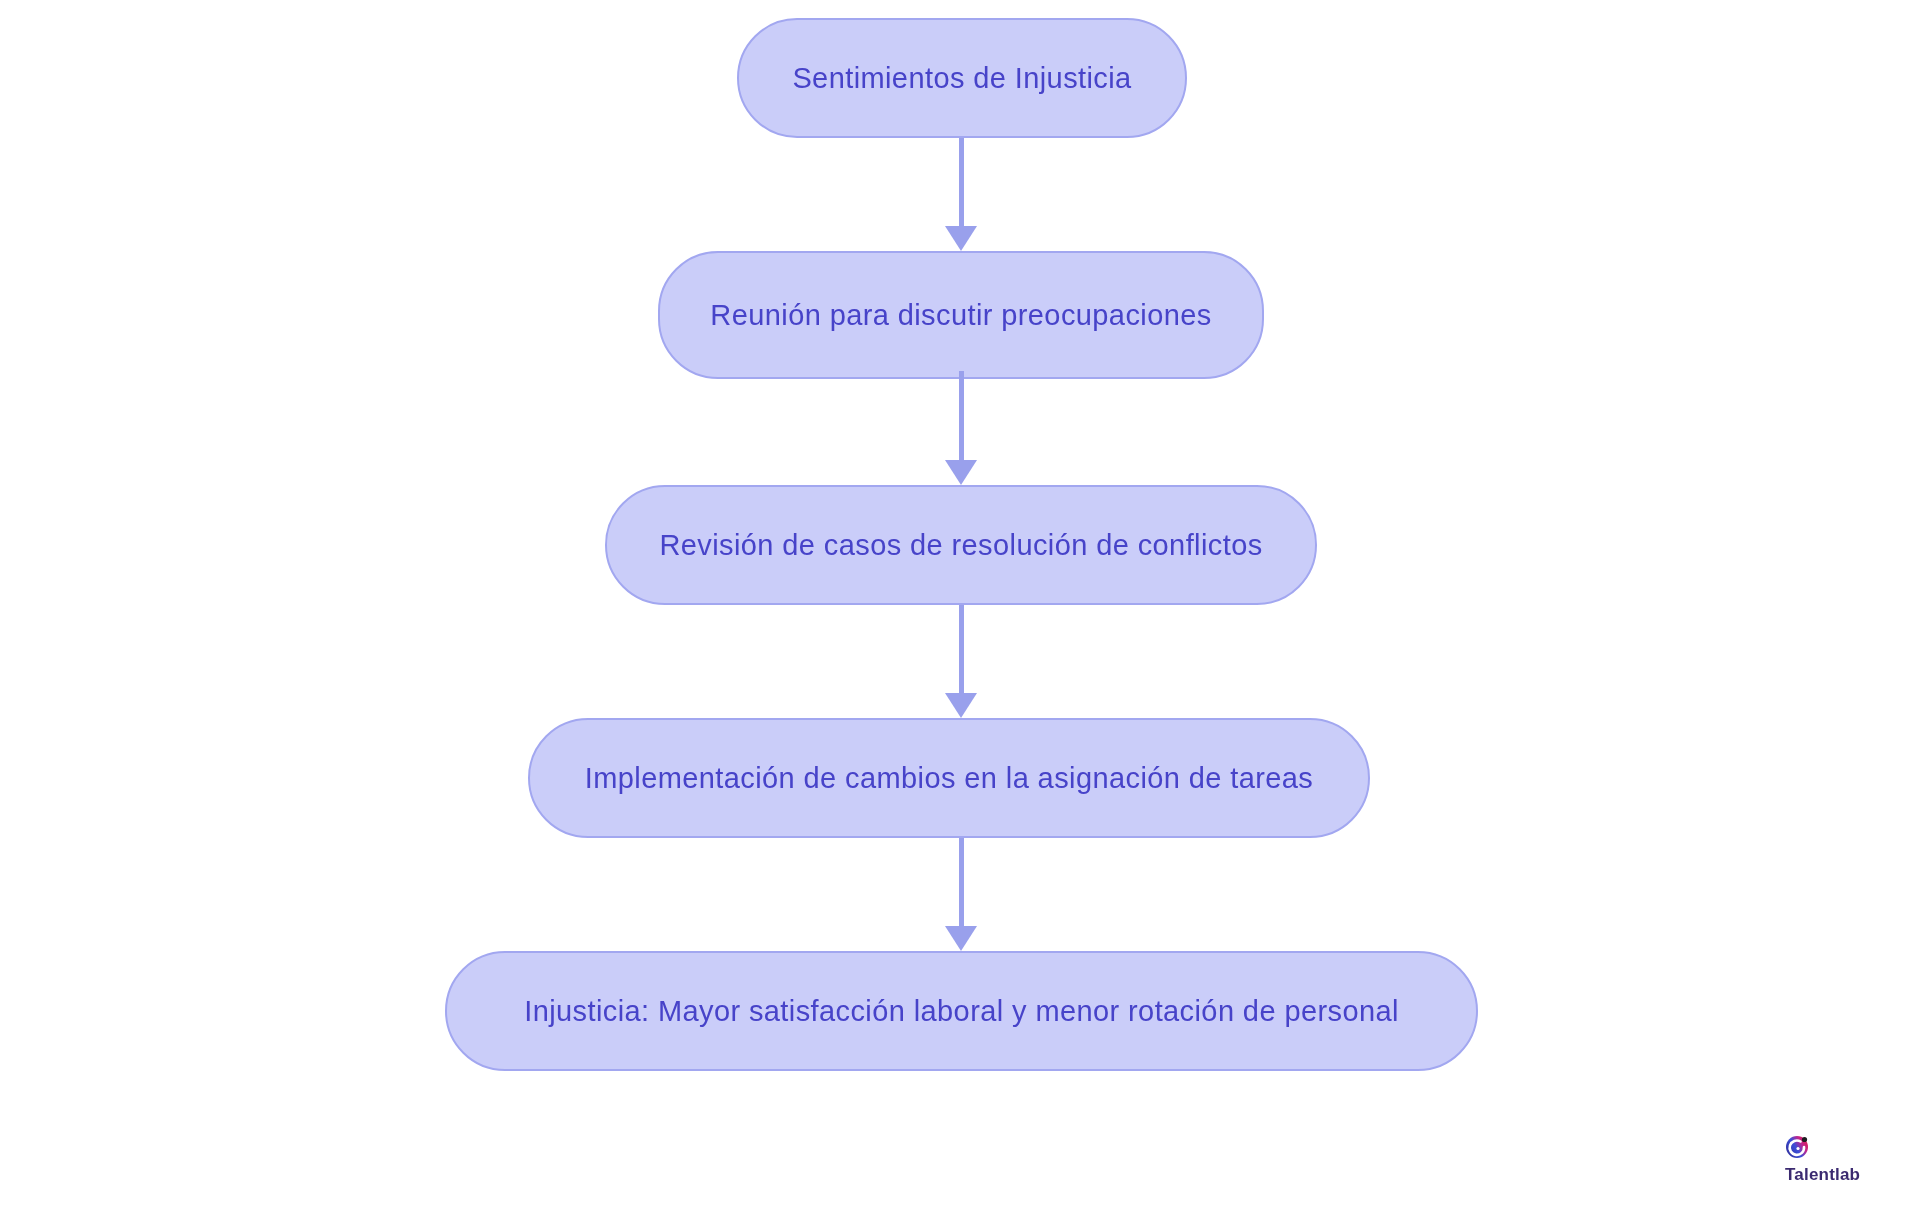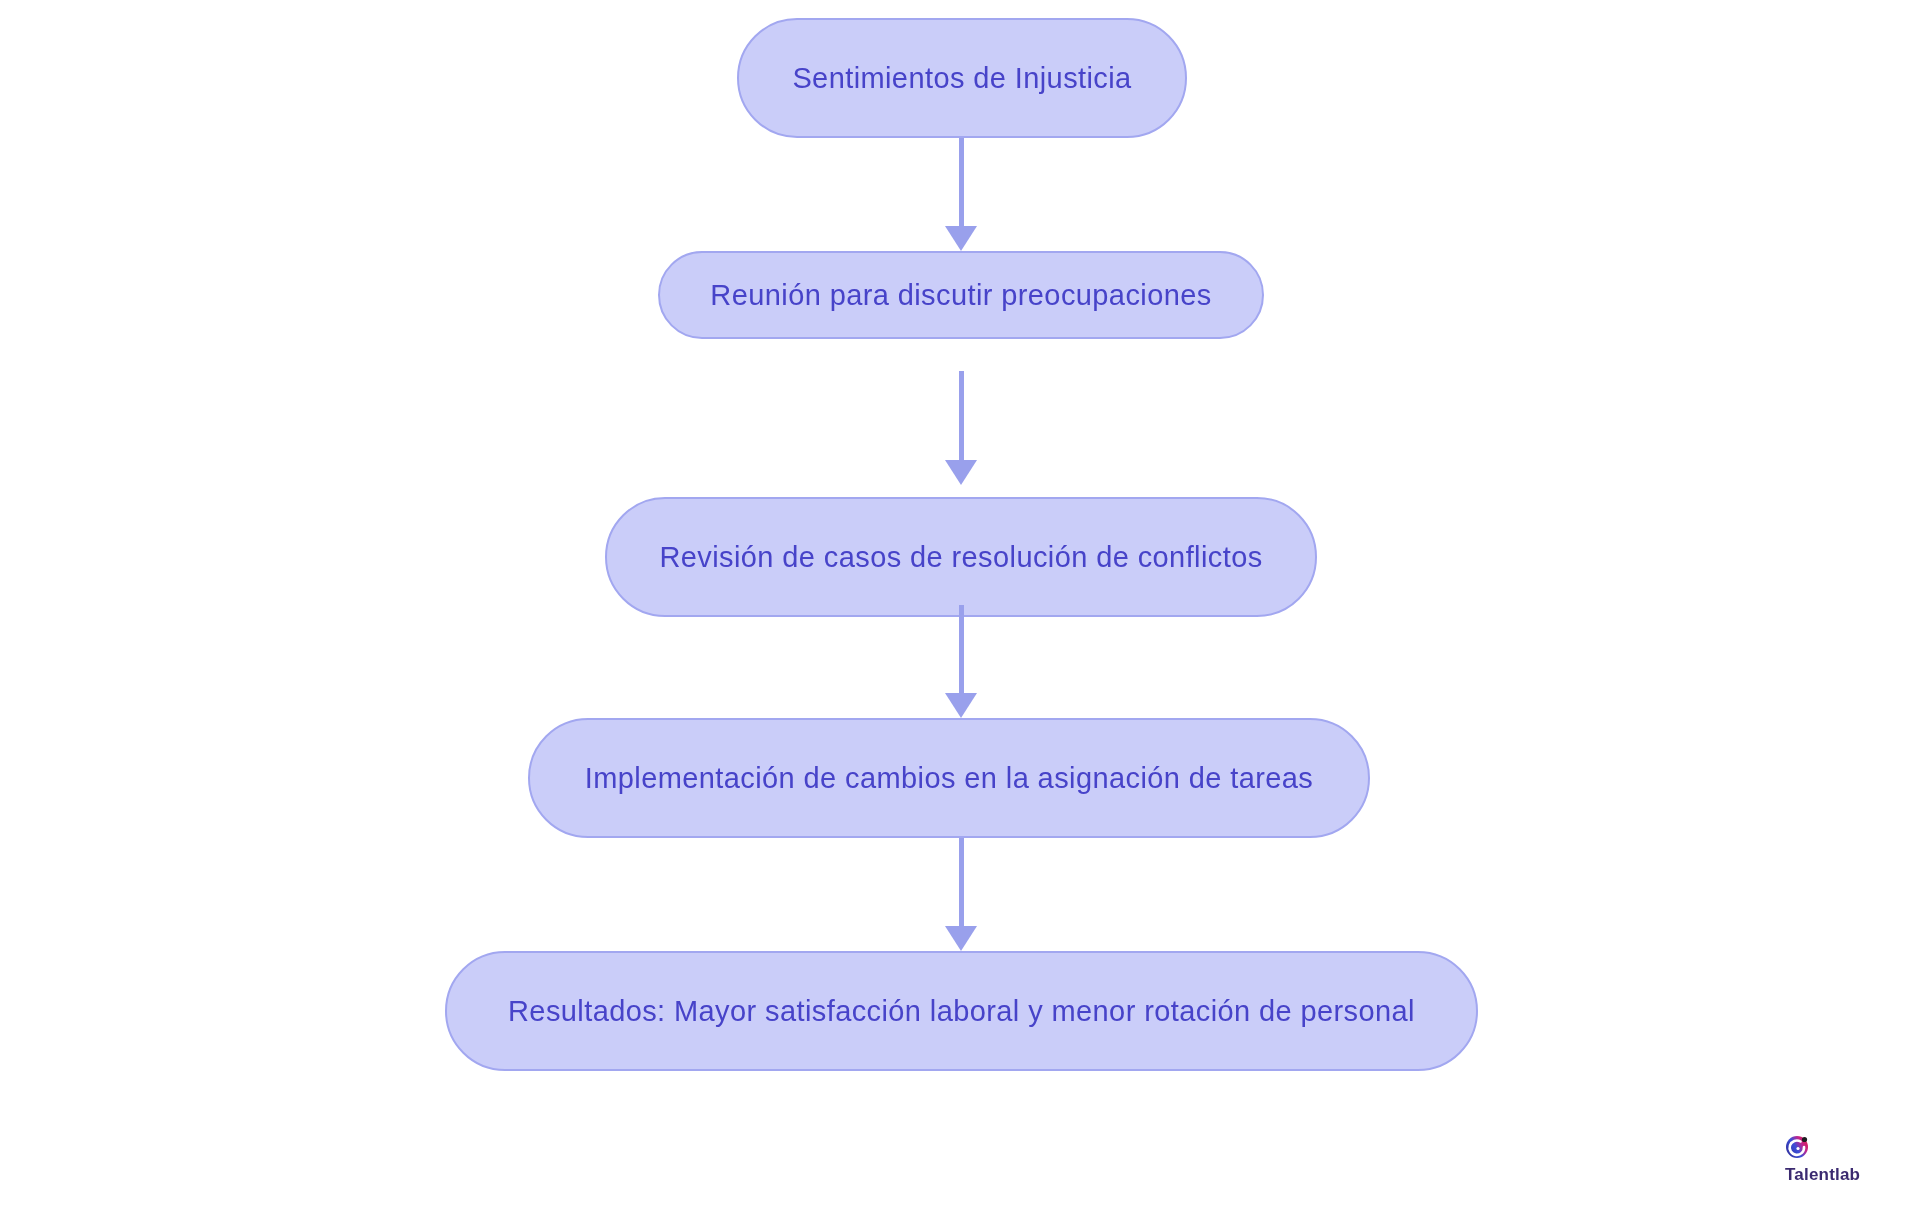--- a/index.html
+++ b/index.html
@@ -81,49 +81,49 @@
 
   <div class="flow-node" style="left:737px; top:18px; width:450px; height:120px;">
     <span>Sentimientos de Injusticia</span>
   </div>
 
   <div class="arrow" style="left:945px; top:138px; height:113px;">
     <div class="shaft"></div>
     <div class="head"></div>
   </div>
 
-  <div class="flow-node" style="left:658px; top:251px; width:606px; height:88px;">
+  <div class="flow-node" style="left:658px; top:251px; width:606px; height:128px;">
     <span>Reunión para discutir preocupaciones</span>
   </div>
 
   <div class="arrow" style="left:945px; top:371px; height:114px;">
     <div class="shaft"></div>
     <div class="head"></div>
   </div>
 
-  <div class="flow-node" style="left:605px; top:485px; width:712px; height:120px;margin-top:12px;">
+  <div class="flow-node" style="left:605px; top:485px; width:712px; height:120px;">
     <span>Revisión de casos de resolución de conflictos</span>
   </div>
 
   <div class="arrow" style="left:945px; top:605px; height:113px;">
     <div class="shaft"></div>
     <div class="head"></div>
   </div>
 
   <div class="flow-node" style="left:528px; top:718px; width:842px; height:120px;">
     <span>Implementación de cambios en la asignación de tareas</span>
   </div>
 
   <div class="arrow" style="left:945px; top:838px; height:113px;">
     <div class="shaft"></div>
     <div class="head"></div>
   </div>
 
   <div class="flow-node" style="left:445px; top:951px; width:1033px; height:120px;">
-    <span>Resultados: Mayor satisfacción laboral y menor rotación de personal</span>
+    <span>Injusticia: Mayor satisfacción laboral y menor rotación de personal</span>
   </div>
 
   <div class="logo">
     <span>
       <svg width="24" height="24" viewBox="0 0 24 24" aria-hidden="true">
         <defs>
           <linearGradient id="tlg" x1="0%" y1="80%" x2="100%" y2="20%">
             <stop offset="0%" stop-color="#312e9b"></stop>
             <stop offset="45%" stop-color="#3b4fd8"></stop>
             <stop offset="72%" stop-color="#c0258f"></stop>

